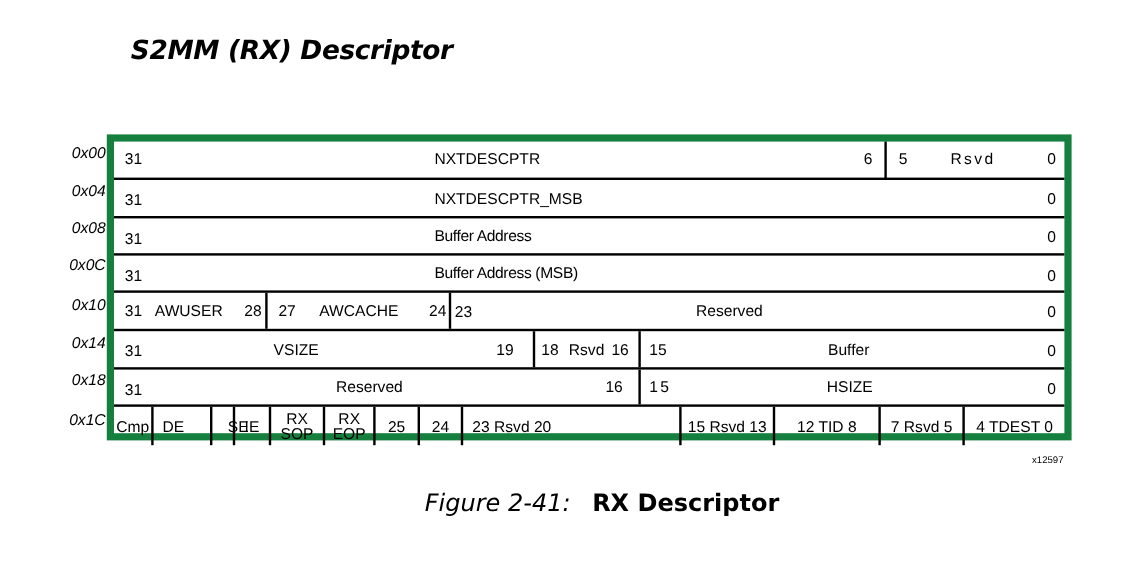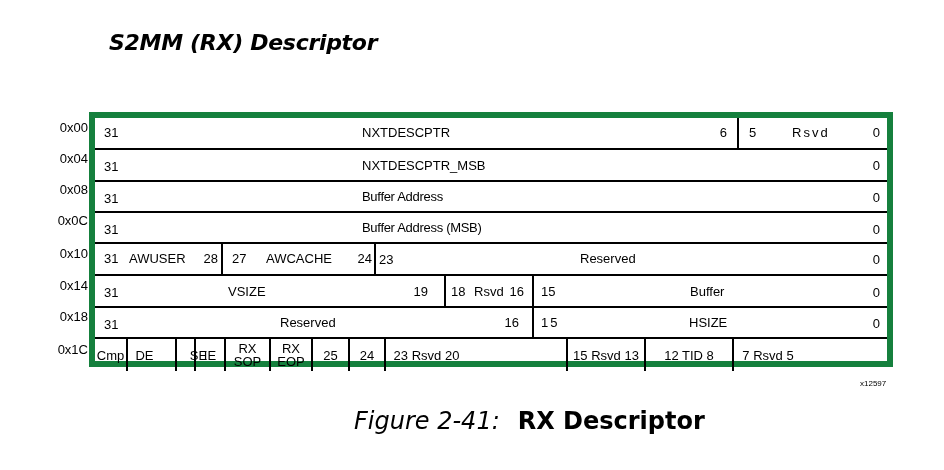--- a/index.html
+++ b/index.html
@@ -1,30 +1,30 @@
 <!DOCTYPE html>
 <html><head>
 <meta charset="utf-8">
 <style>
   html, body { margin: 0; padding: 0; background: #ffffff; }
   body { width: 944px; height: 470px; position: relative; overflow: hidden;
          font-family: "Liberation Sans", sans-serif; color: #000; }
   .title { position: absolute; left: 109px; top: 30px; font-family: "DejaVu Sans", sans-serif;
            font-weight: bold; font-style: italic; font-size: 22px; letter-spacing: -0.3px; }
-  .offset { position: absolute; left: 30px; width: 58px; text-align: right; font-size: 13px; }
+  .offset { position: absolute; left: 30px; width: 58px; text-align: right; font-size: 13px; font-style: italic; }
   .table { position: absolute; left: 89px; top: 112px; width: 804px; height: 255px;
            border: 6px solid #15803d; box-sizing: border-box; }
   .row { position: absolute; left: 0; right: 0; border-top: 2px solid #000; box-sizing: border-box; }
   .row.first { border-top: none; }
   .cell { position: absolute; top: 0; bottom: 0; box-sizing: border-box; font-size: 13px; }
   .cell.bl { border-left: 2px solid #000; }
   .t { position: absolute; white-space: nowrap; line-height: 14px; }
   .ctr { display: flex; align-items: center; justify-content: center; text-align: center;
          line-height: 13px; font-size: 13px; }
-  .caption { position: absolute; left: 354px; top: 407px; font-size: 24px;
+  .caption { position: absolute; left: 354px; top: 407px; font-size: 20px;
              font-family: "DejaVu Sans", sans-serif; text-align: right; }
   .caption .fig { font-style: italic; font-weight: normal; }
   .caption .name { font-weight: bold; margin-left: 18px; }
   .xid { position: absolute; left: 860px; top: 379px; font-size: 8px; }
 </style>
 </head>
 <body>
 
 <div class="title">S2MM (RX) Descriptor</div>
 
@@ -131,20 +131,21 @@
     <div class="cell bl ctr" style="left:80px; width:45px">SE</div>
     <div class="cell bl ctr" style="left:99px; width:30px">IE</div>
     <div class="cell bl ctr" style="left:129px; width:45px; padding:0 20px">RX SOP</div>
     <div class="cell bl ctr" style="left:174px; width:42px; padding:0 6px">RX EOP</div>
     <div class="cell bl ctr" style="left:216px; width:37px">25</div>
     <div class="cell bl ctr" style="left:253px; width:36px">24</div>
     <div class="cell bl ctr" style="left:289px; width:83px">23 Rsvd 20</div>
     <div class="cell bl ctr" style="left:471px; width:78px">15 Rsvd 13</div>
     <div class="cell bl ctr" style="left:549px; width:88px">12 TID 8</div>
     <div class="cell bl ctr" style="left:637px; width:70px">7 Rsvd 5</div>
+    <div class="cell bl ctr" style="left:707px; right:0">4 TDEST 0</div>
   </div>
 </div>
 
 <div class="xid">x12597</div>
 
 <div class="caption">
   <span class="fig">Figure 2-41:</span><span class="name">RX Descriptor</span>
 </div>
 
 </body></html>

